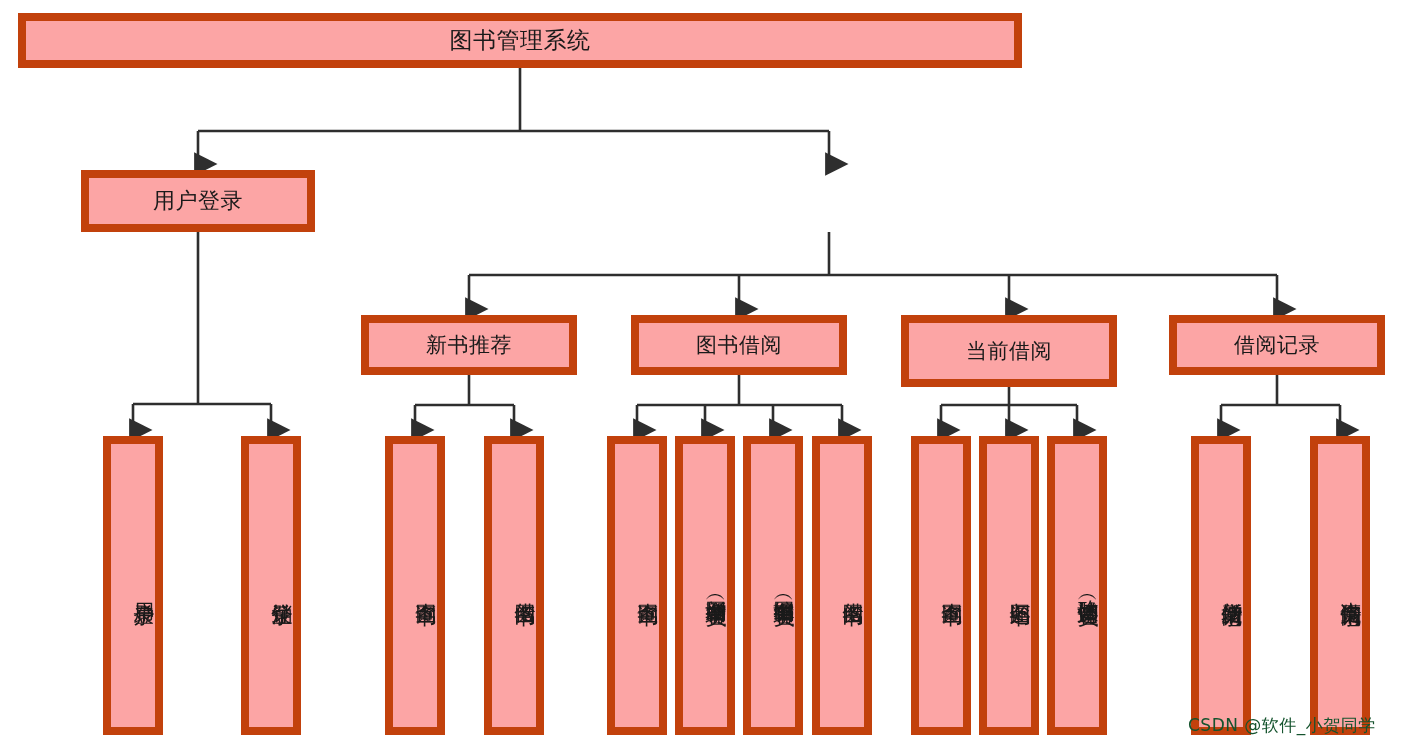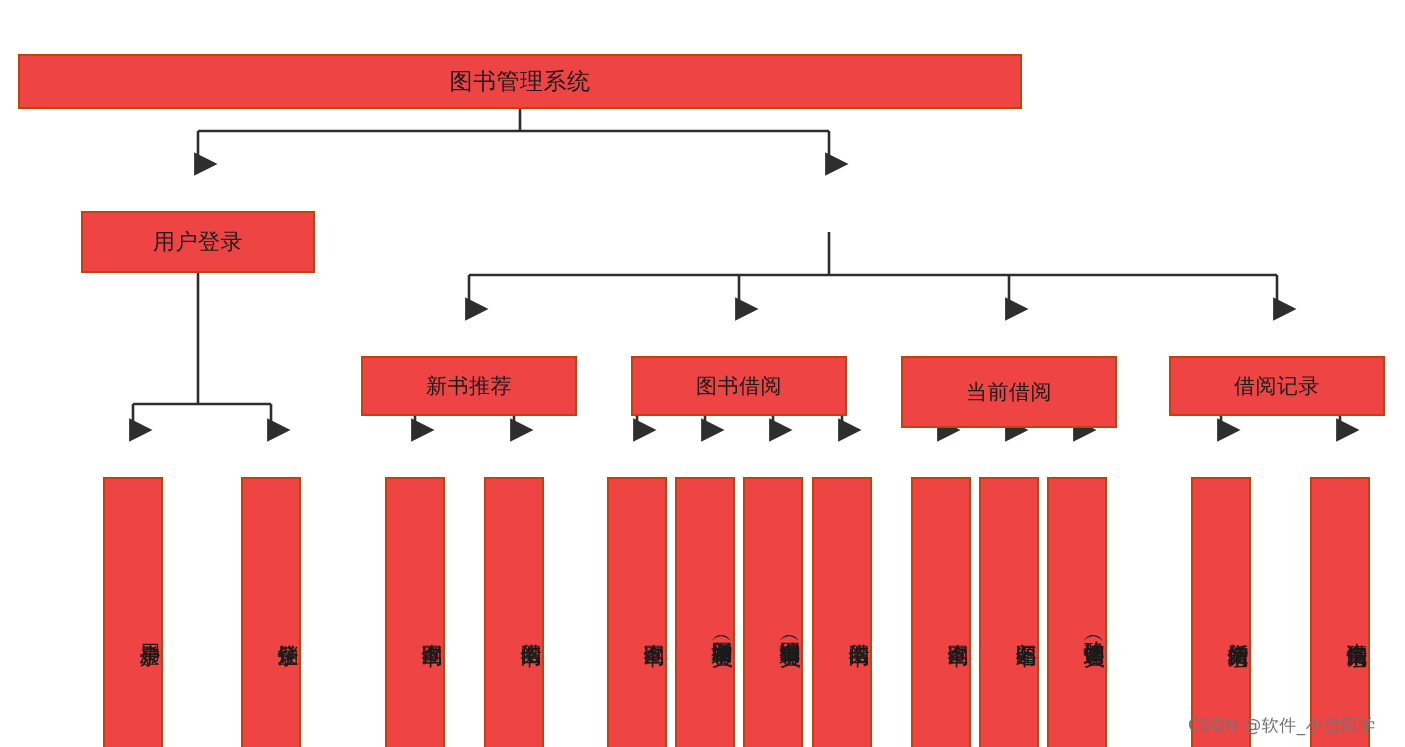--- a/index.html
+++ b/index.html
@@ -21,27 +21,26 @@
     position: absolute;
     left: 0;
     top: 0;
     width: 1405px;
     height: 747px;
     pointer-events: none;
   }
   .node {
     position: absolute;
     box-sizing: border-box;
-    background: #ef4444;
-    border: 2px solid #c2410c;
+    background: #fca5a5;
+    border: 8px solid #c2410c;
     display: flex;
     align-items: center;
     justify-content: center;
     color: #1a1a1a;
-    margin-top: 41px;
   }
   .node .lbl {
     display: block;
     text-align: center;
     line-height: 1.0;
     letter-spacing: 0.5px;
   }
   .node.root .lbl      { font-size: 23px; }
   .node.level2 .lbl    { font-size: 22px; }
   .node.level3 .lbl    { font-size: 21px; }
@@ -57,21 +56,21 @@
     text-orientation: upright;
     font-size: 21px;
     line-height: 1.08;
     letter-spacing: 1px;
   }
   .watermark {
     position: absolute;
     left: 1188px;
     top: 714px;
     font-size: 17px;
-    color: #737373;
+    color: #14532d;
     white-space: nowrap;
     letter-spacing: 0.5px;
   }
 </style>
 </head>
 <body>
 
 <div id="canvas">
 
   <svg class="wires" viewBox="0 0 1405 747">

